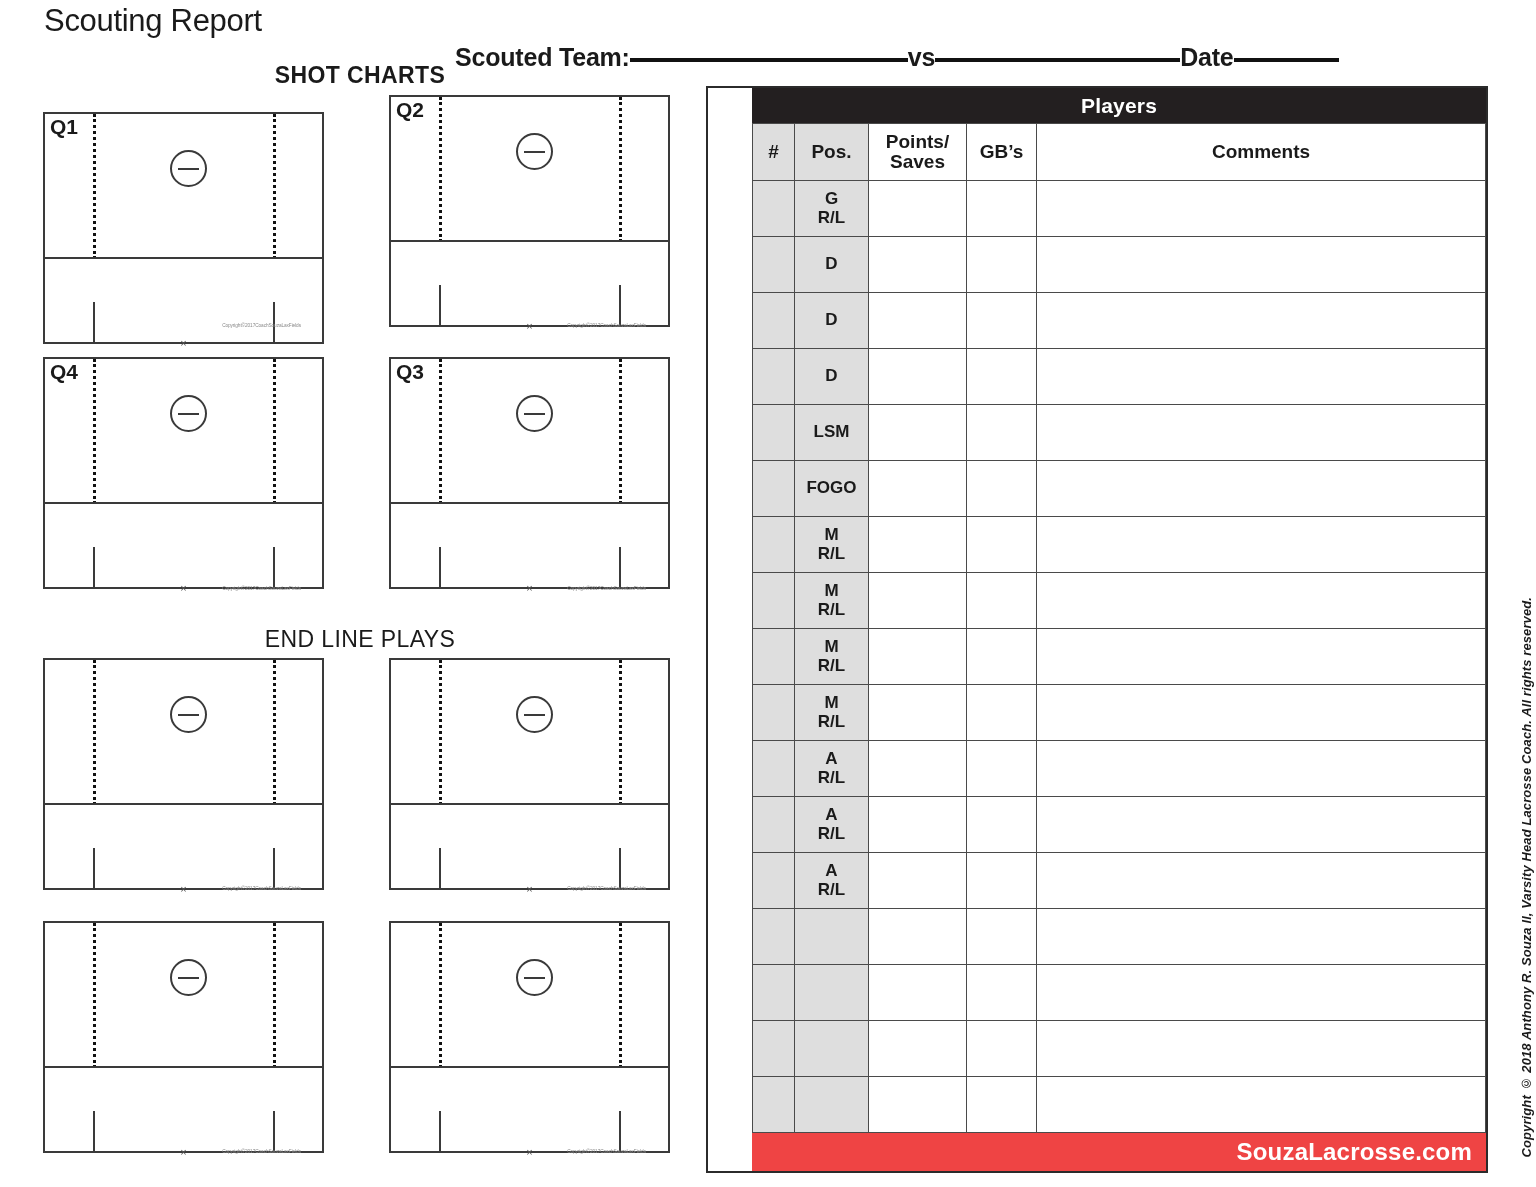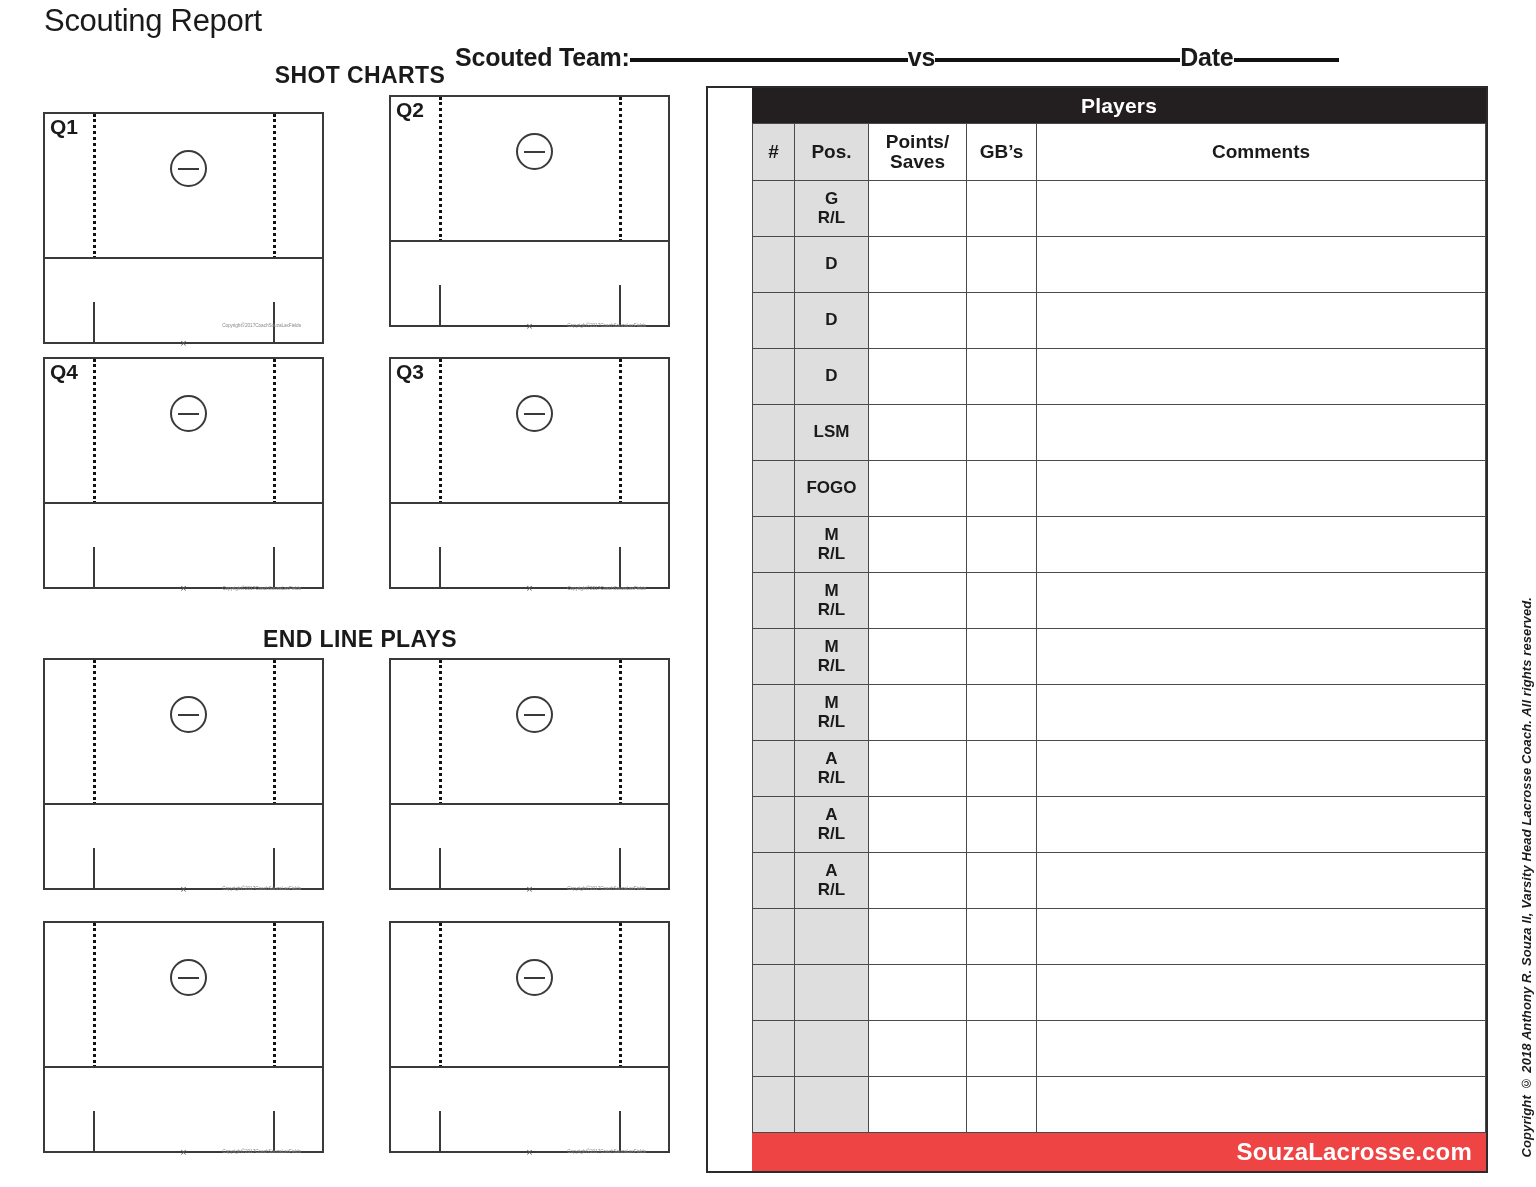--- a/index.html
+++ b/index.html
@@ -55,21 +55,21 @@
     font-size: 23px;
     font-weight: bold;
     letter-spacing: 0.4px;
   }
   #end-line-title {
     position: absolute;
     left: 43px; top: 626px;
     width: 634px;
     text-align: center;
     font-size: 23px;
-    font-weight: bold;
+    font-weight: normal;
     letter-spacing: 0.4px;
   }
 
   .field {
     position: absolute;
     width: 281px;
     height: 232px;
     border: 2px solid #3a3a3a;
     background: #ffffff;
   }

